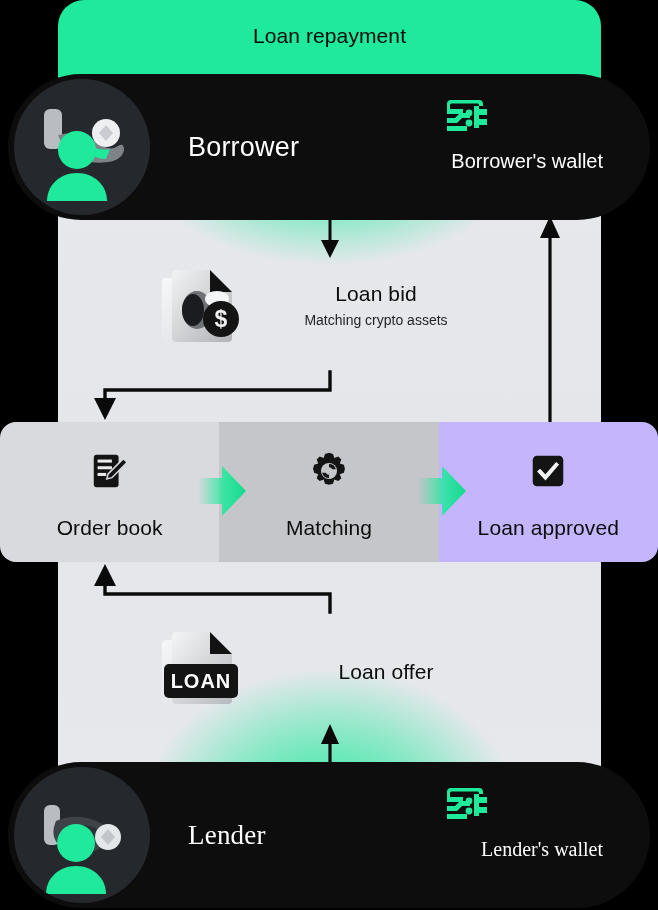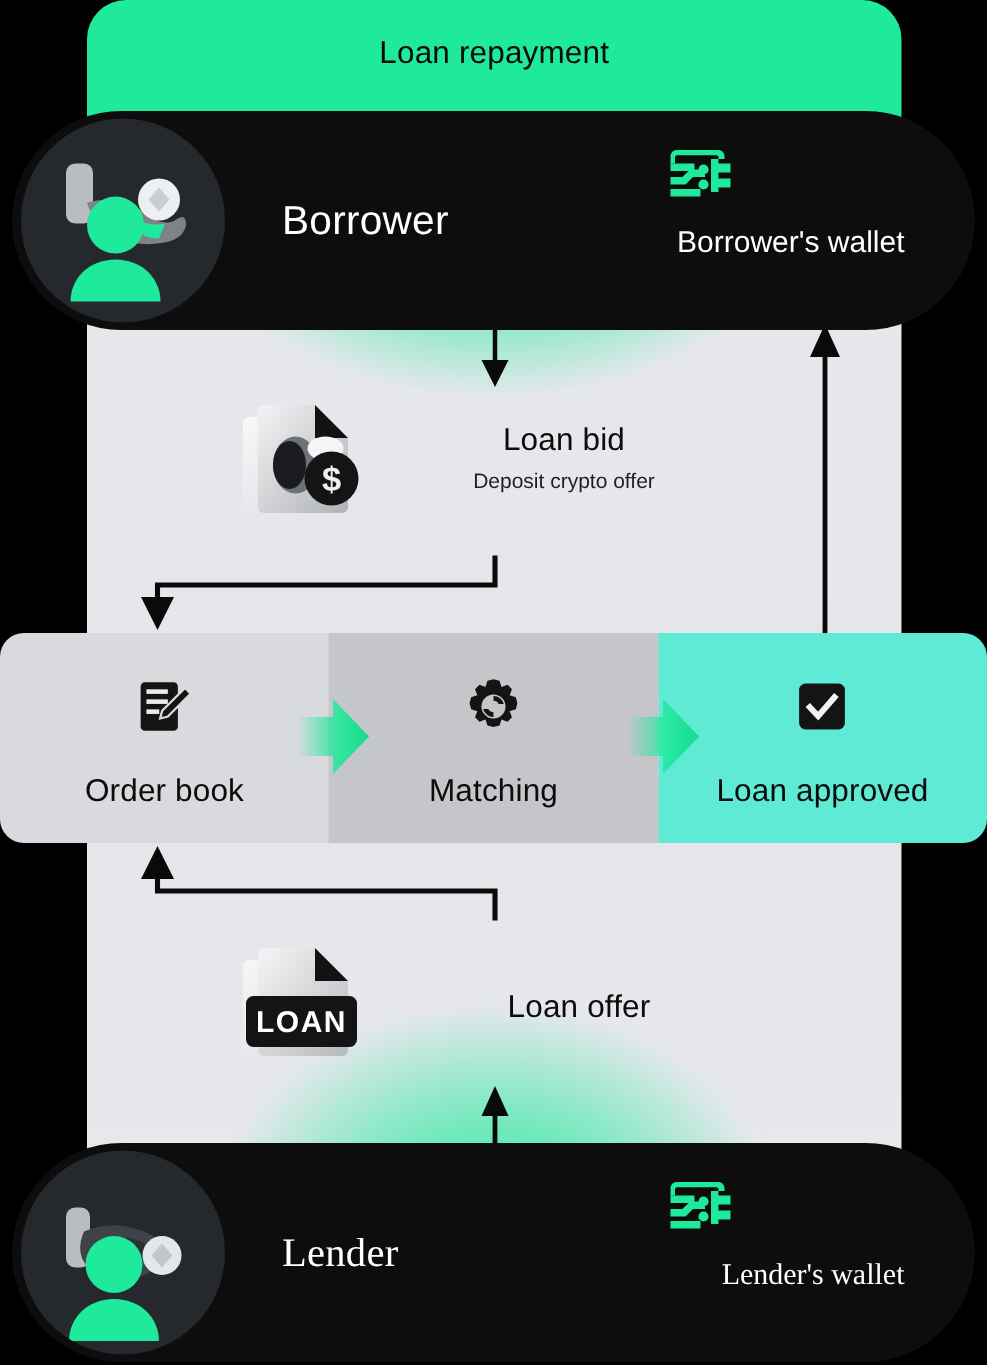--- a/index.html
+++ b/index.html
@@ -123,21 +123,21 @@
     flex: 1 1 0;
     display: flex;
     flex-direction: column;
     align-items: center;
     justify-content: center;
     gap: 24px;
     padding-top: 6px;
   }
   .stage-1 { background: #D8DADE; }
   .stage-2 { background: #C4C6CA; align-items: center; }
-  .stage-3 { background: #5eead4; }
+  .stage-3 { background: #c4b5fd; }
   .stage-label {
     font-size: 21px;
     font-weight: 500;
     color: #0C0C0C;
     letter-spacing: .1px;
     white-space: nowrap;
   }
   .stage-icon { width: 42px; height: 42px; display: block; }
 
   .chev {
@@ -207,21 +207,21 @@
       <path d="M50 8 l22 22 h-22 z" fill="#121212"></path>
       <ellipse cx="37" cy="48" rx="15" ry="19" fill="#6E7176"></ellipse>
       <ellipse cx="33" cy="48" rx="11" ry="16" fill="#1A1C1F"></ellipse>
       <ellipse cx="57" cy="37" rx="12" ry="8" fill="#F4F5F6"></ellipse>
       <circle cx="61" cy="57" r="18" fill="#141414"></circle>
       <text x="61" y="65" font-family="'Liberation Sans', sans-serif" font-size="23" font-weight="700" fill="#EFEFEF" text-anchor="middle">$</text>
     </svg>
   </div>
   <div class="step" style="left:248px; top:282px; width:256px;">
     <div class="step-title">Loan bid</div>
-    <div class="step-sub">Deposit crypto offer</div>
+    <div class="step-sub">Matching crypto assets</div>
   </div>
 
   <div class="stage-bar">
 
     <div class="stage stage-1">
       <svg class="stage-icon" viewBox="0 0 44 44">
         <path d="M8 5 h20 a3 3 0 0 1 3 3 v28 a3 3 0 0 1 -3 3 H8 a3 3 0 0 1 -3 -3 V8 a3 3 0 0 1 3 -3 z" fill="#141414"></path>
         <rect x="9" y="10" width="15" height="3.2" fill="#E9EAEC"></rect>
         <rect x="9" y="17" width="15" height="3.2" fill="#E9EAEC"></rect>
         <rect x="9" y="24" width="9" height="3.2" fill="#E9EAEC"></rect>

